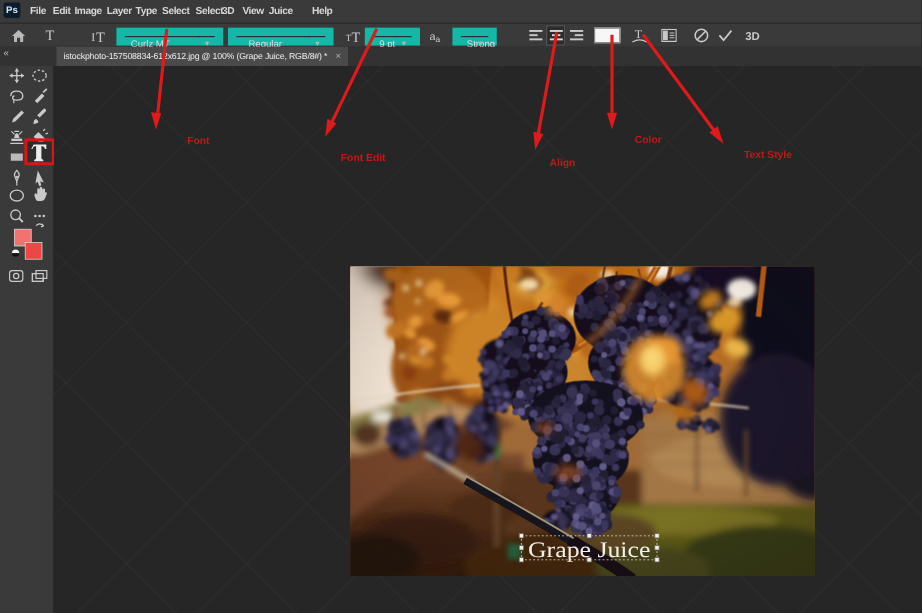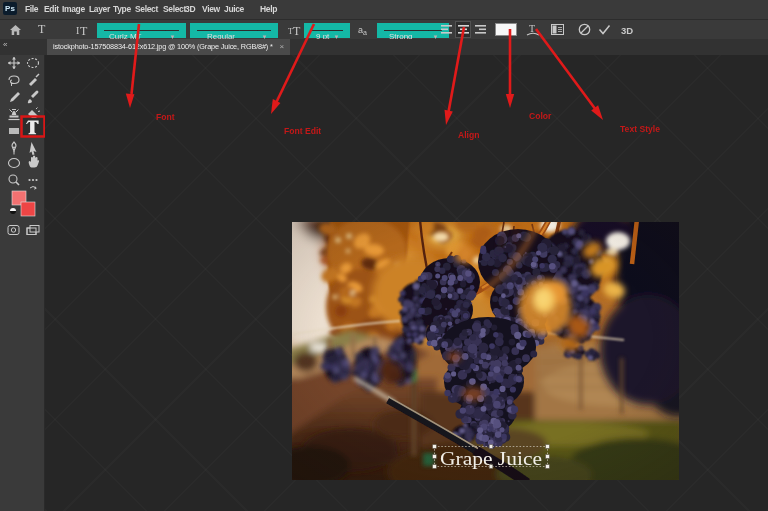--- a/index.html
+++ b/index.html
@@ -65,21 +65,21 @@
     <div class="combo" style="left:190px;top:3px;width:88px;padding-left:10px;">Regular<span class="chev">▾</span></div>
     <svg class="oicon" style="left:288px;top:4px" width="14" height="12" viewBox="0 0 14 12">
       <text x="0" y="10" font-size="8" fill="#c9c9c9" font-family="Liberation Serif">T</text>
       <text x="5" y="11" font-size="12" fill="#c9c9c9" font-family="Liberation Serif">T</text>
     </svg>
     <div class="combo" style="left:304px;top:3px;width:46px;">9 pt<span class="chev">▾</span></div>
     <svg class="oicon" style="left:358px;top:5px" width="12" height="10" viewBox="0 0 12 10">
       <text x="0" y="8" font-size="9" fill="#c9c9c9">a</text>
       <text x="5" y="10" font-size="7" fill="#c9c9c9">a</text>
     </svg>
-    <div class="combo" style="left:377px;top:3px;width:72px;">Strong<span class="chev">▾</span></div>
+    <div class="combo" style="left:377px;top:3px;width:37px;">Strong<span class="chev">▾</span></div>
 
     <svg class="oicon" style="left:441px;top:5px" width="12" height="10" viewBox="0 0 12 10">
       <g fill="#c9c9c9">
         <rect x="0" y="0" width="11" height="1.6"></rect>
         <rect x="0" y="3.5" width="7" height="1.6"></rect>
         <rect x="0" y="7" width="11" height="1.6"></rect>
       </g>
     </svg>
     <div class="oicon" style="left:455px;top:1px;width:16px;height:17px;background:#2c2c2c;border:1px solid #525252;box-sizing:border-box">
       <svg style="position:absolute;left:1.5px;top:3px" width="12" height="10" viewBox="0 0 12 10">

